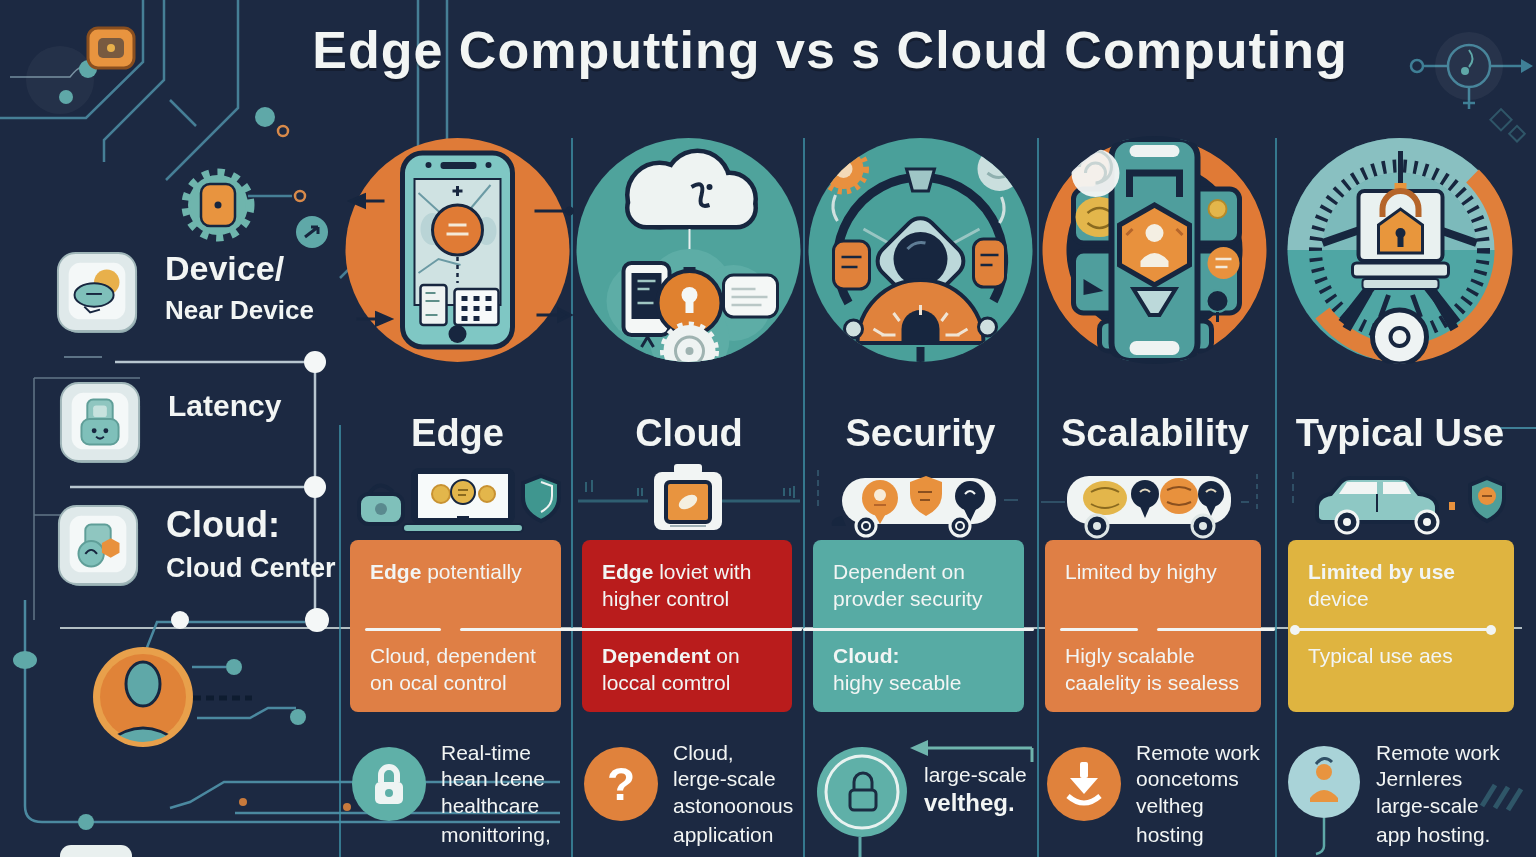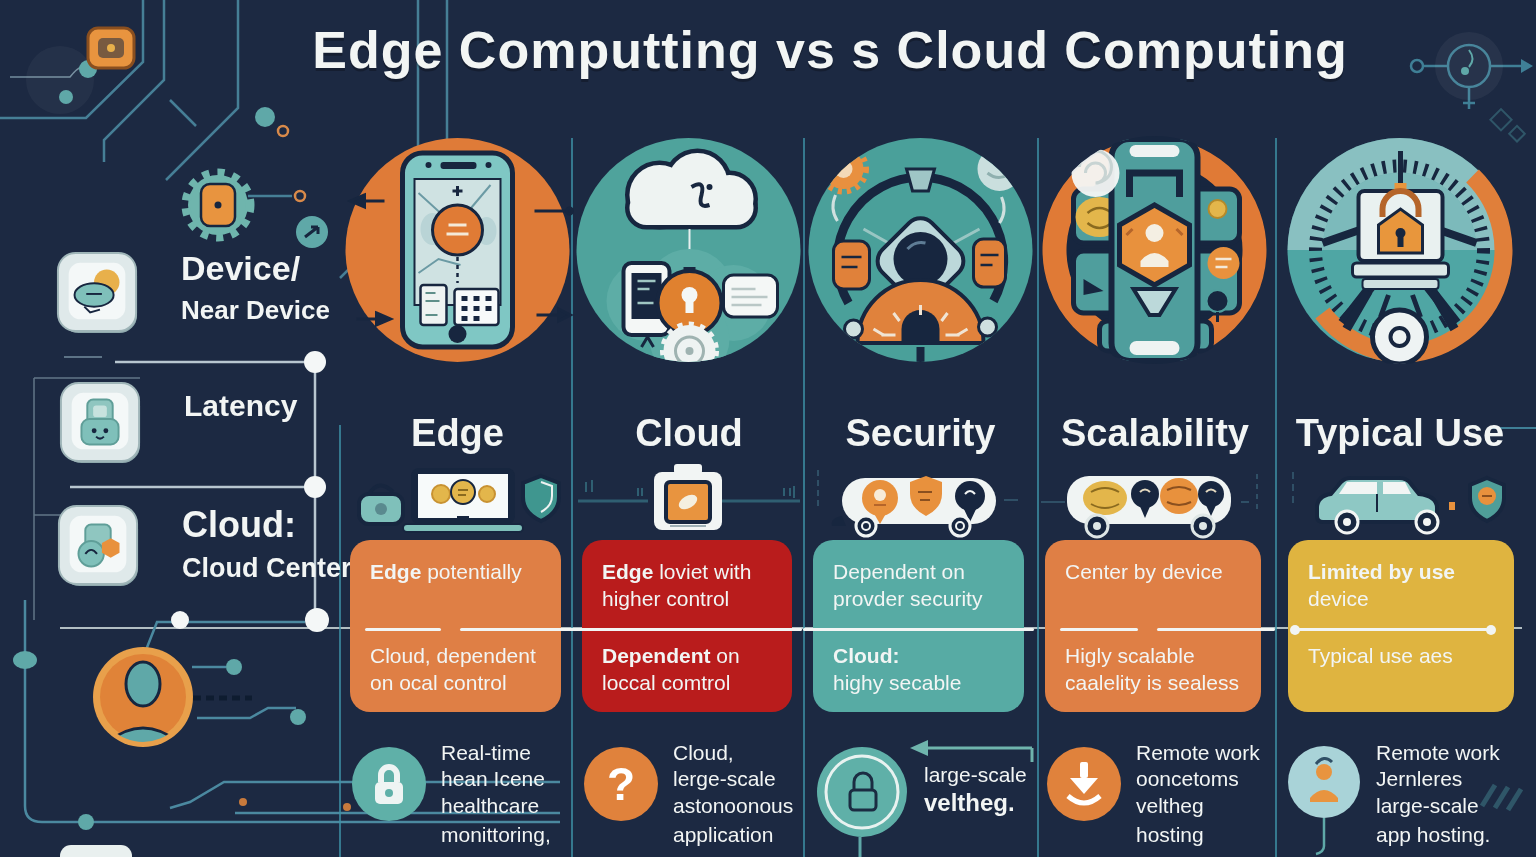--- a/index.html
+++ b/index.html
@@ -5,29 +5,29 @@
   html,body{margin:0;padding:0;background:#0d1626;}
   .canvas{position:relative;width:1536px;height:857px;background:#1c2942;overflow:hidden;
           font-family:"Liberation Sans",sans-serif;color:#f2f5f4;}
   svg{display:block;}
   .decor{position:absolute;left:0;top:0;z-index:0;}
   .title{position:absolute;left:250px;top:20px;width:1160px;text-align:center;
          font-size:52px;font-weight:bold;letter-spacing:1px;z-index:2;
          text-shadow:0 3px 0 rgba(0,0,0,.25);}
   .sep{position:absolute;top:138px;bottom:0;width:2px;background:#3e93a8;opacity:.75;z-index:1;}
   .sep.s0{top:425px;}
-  .side-item{position:absolute;display:flex;gap:42px;align-items:flex-start;z-index:2;}
+  .side-item{position:absolute;display:flex;gap:26px;align-items:flex-start;z-index:2;}
   .side-label .t1{font-size:34px;font-weight:bold;line-height:1.1;}
   .side-label .t2{font-size:26px;font-weight:bold;margin-top:8px;}
   .col{position:absolute;top:130px;height:727px;z-index:2;}
   .circle-illu{position:absolute;top:3px;left:50%;transform:translateX(-50%);}
   .col-header{position:absolute;top:282px;left:-6px;right:-6px;text-align:center;
               font-size:38px;font-weight:bold;}
   .icon-row{position:absolute;top:334px;left:0;right:0;display:flex;justify-content:center;}
-  .info-box{position:absolute;top:410px;left:5px;right:9px;height:172px;border-radius:20px;}
+  .info-box{position:absolute;top:410px;left:5px;right:9px;height:172px;border-radius:8px;}
   .box-text{position:absolute;left:20px;right:6px;font-size:21px;line-height:1.3;
             white-space:pre-line;font-weight:500;}
   .box-text .lead{font-weight:bold;}
   .bt-top{top:18px;}
   .bt-bottom{top:102px;}
   .divider{position:absolute;top:88px;left:0;right:0;height:3px;}
   .divider i{position:absolute;top:0;height:3px;background:#f2f5f4;border-radius:2px;}
   .d-full i{left:-10px;right:-10px;}
   .d-gap i.a{left:7%;width:36%;}
   .d-gap i.b{left:52%;right:-14px;}
@@ -525,21 +525,21 @@
           <circle cx="56" cy="62" r="11" fill="#17263f" stroke="#dfe7e6" stroke-width="3"></circle>
           <circle cx="56" cy="62" r="4" fill="#dfe7e6"></circle>
           <circle cx="162" cy="62" r="11" fill="#17263f" stroke="#dfe7e6" stroke-width="3"></circle>
           <circle cx="162" cy="62" r="4" fill="#dfe7e6"></circle>
         </g>
         <path d="M200,38 h8" stroke="#2f4f66" stroke-width="2"></path>
         <path d="M216,10 v5 M216,20 v5 M216,30 v5 M216,40 v5" stroke="#2f4f66" stroke-width="2"></path>
       </svg>
     </div>
     <div class="info-box" style="background:#df7f45">
-      <div class="box-text bt-top"><span class="lead"></span><span>Center by device</span></div>
+      <div class="box-text bt-top"><span class="lead"></span><span>Limited by highy</span></div>
       <div class="divider d-gap">
           <i class="a"></i>
           <i class="b"></i>
         </div>
       <div class="box-text bt-bottom"><span class="lead"></span><span>Higly scalable
 caalelity is sealess</span></div>
     </div>
     <div class="footer">
       <svg class="ficon" width="84" height="84" viewBox="0 0 84 84">
         <circle cx="42" cy="42" r="37" fill="#e0823c"></circle>

